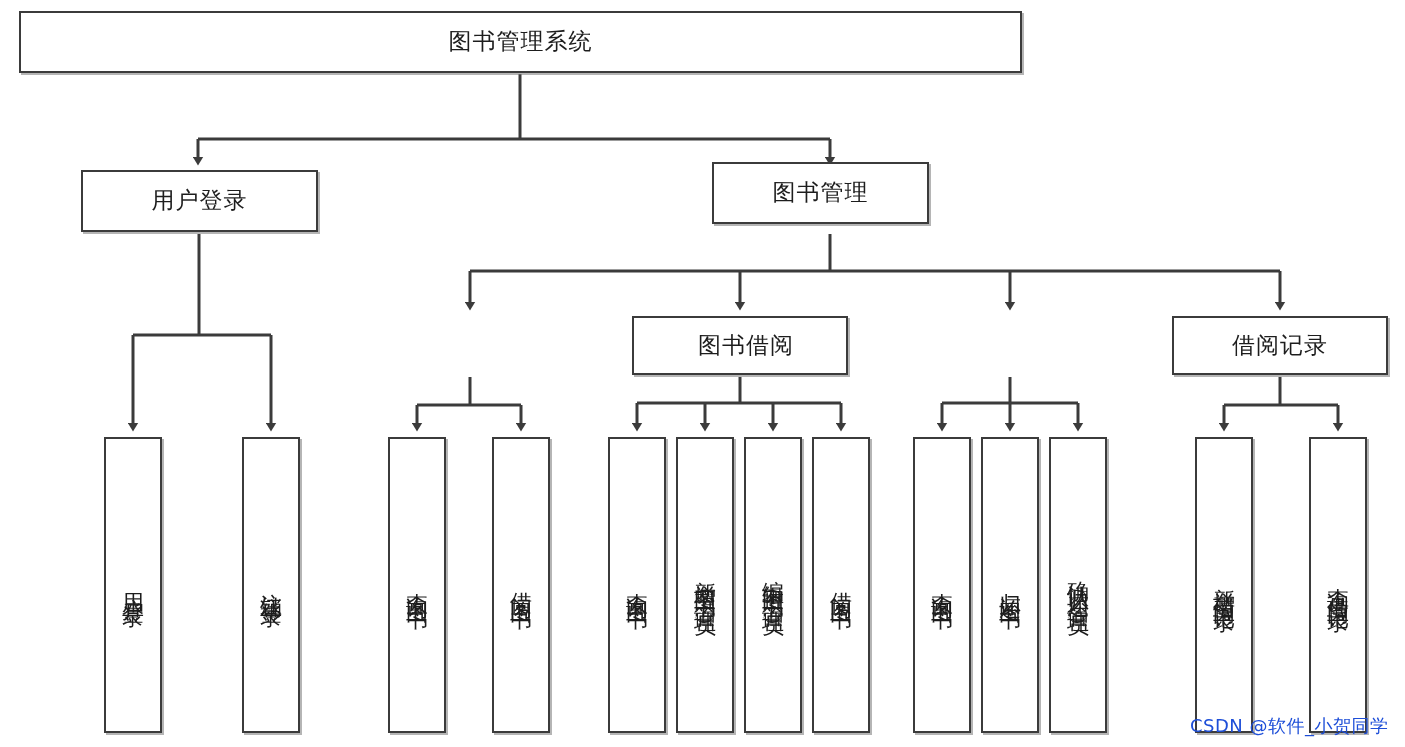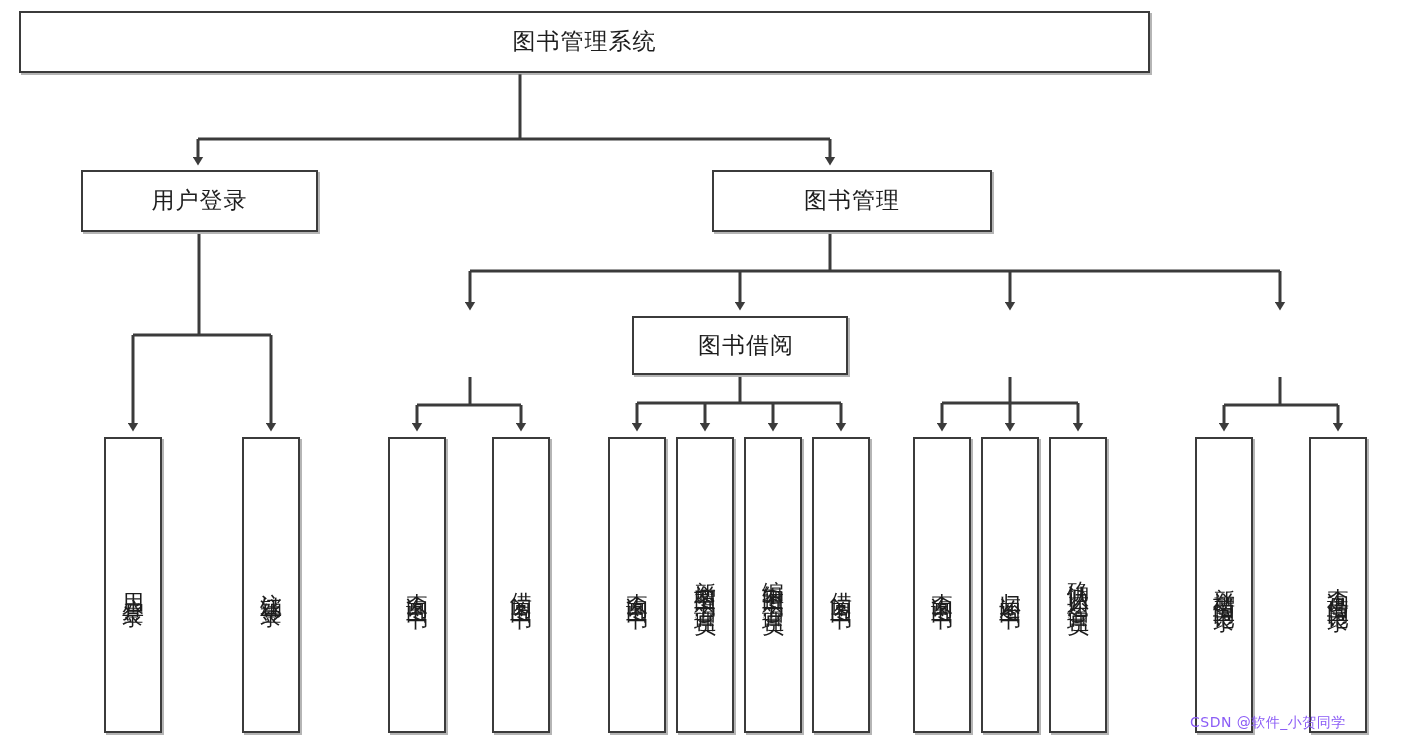--- a/index.html
+++ b/index.html
@@ -53,22 +53,22 @@
   }
   .node.vertical .label {
     writing-mode: vertical-rl;
     text-orientation: upright;
     display: block;
   }
   .watermark {
     position: absolute;
     left: 1190px;
     top: 714px;
-    font-size: 14px;
-    color: #8b5cf6;
+    font-size: 18px;
+    color: #1d4ed8;
     white-space: nowrap;
     letter-spacing: 0.5px;
   }
 </style>
 </head>
 <body>
 
 <div id="diagram-root">
 
   <svg id="edge-layer" viewBox="0 0 1405 747" width="1405" height="747" aria-hidden="true">
@@ -115,33 +115,36 @@
       <path d="M1010,403 L1010,424" marker-end="url(#arrow)"></path>
       <path d="M1078,403 L1078,424" marker-end="url(#arrow)"></path>
 
       <path d="M1280,377 L1280,405"></path>
       <path d="M1224,405 L1338,405"></path>
       <path d="M1224,405 L1224,424" marker-end="url(#arrow)"></path>
       <path d="M1338,405 L1338,424" marker-end="url(#arrow)"></path>
     </g>
   </svg>
 
-  <div class="node horizontal" style="left:19px; top:11px; width:1131px; height:62px;">
+  <div class="node horizontal" style="left:19px; top:11px; width:1003px; height:62px;">
     <span class="label">图书管理系统</span>
   </div>
 
   <div class="node horizontal" style="left:81px; top:170px; width:237px; height:62px;">
     <span class="label">用户登录</span>
   </div>
-  <div class="node horizontal" style="left:712px; top:170px; width:280px; height:62px;">
+  <div class="node horizontal" style="left:712px; top:162px; width:217px; height:62px;">
     <span class="label">图书管理</span>
   </div>
 
   <div class="node horizontal" style="left:632px; top:316px; width:216px; height:59px;padding-left:12px;">
     <span class="label">图书借阅</span>
+  </div>
+  <div class="node horizontal" style="left:1172px; top:316px; width:216px; height:59px;">
+    <span class="label">借阅记录</span>
   </div>
 
   <div class="node vertical" style="left:104px; top:437px; width:58px; height:296px;">
     <span class="label">用户登录</span>
   </div>
   <div class="node vertical" style="left:242px; top:437px; width:58px; height:296px;">
     <span class="label">注销登录</span>
   </div>
 
   <div class="node vertical" style="left:388px; top:437px; width:58px; height:296px;">

